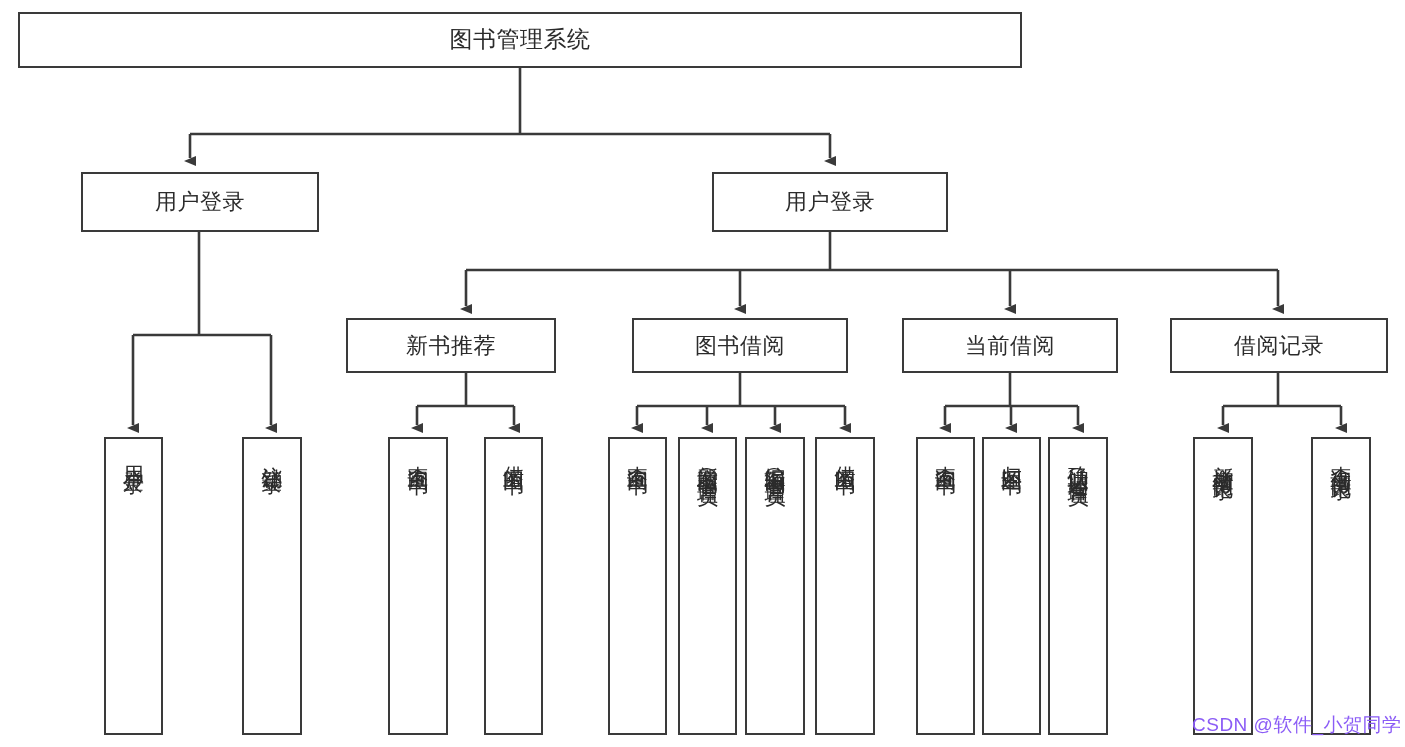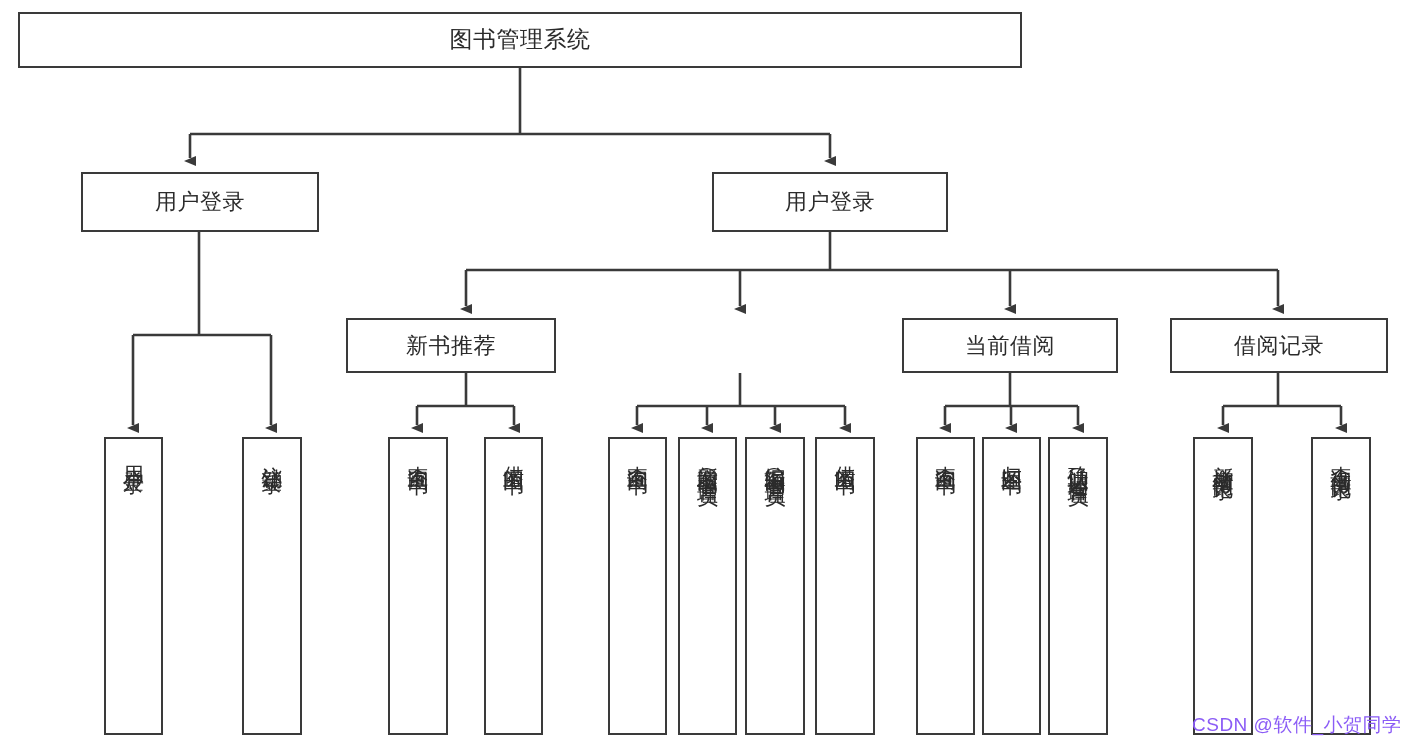--- a/index.html
+++ b/index.html
@@ -134,20 +134,23 @@
   <div class="node horiz" style="left:81px; top:172px; width:238px; height:60px;">
     <span class="node-label">用户登录</span>
   </div>
   <div class="node horiz" style="left:712px; top:172px; width:236px; height:60px;">
     <span class="node-label">用户登录</span>
   </div>
 
   <div class="node horiz" style="left:346px; top:318px; width:210px; height:55px;">
     <span class="node-label">新书推荐</span>
   </div>
+  <div class="node horiz" style="left:632px; top:318px; width:216px; height:55px;">
+    <span class="node-label">图书借阅</span>
+  </div>
   <div class="node horiz" style="left:1170px; top:318px; width:218px; height:55px;">
     <span class="node-label">借阅记录</span>
   </div>
   <div class="node horiz" style="left:902px; top:318px; width:216px; height:55px;">
     <span class="node-label">当前借阅</span>
   </div>
 
   <div class="node vert" style="left:104px; top:437px; width:59px; height:298px;">
     <span class="node-label">用户登录</span>
   </div>

